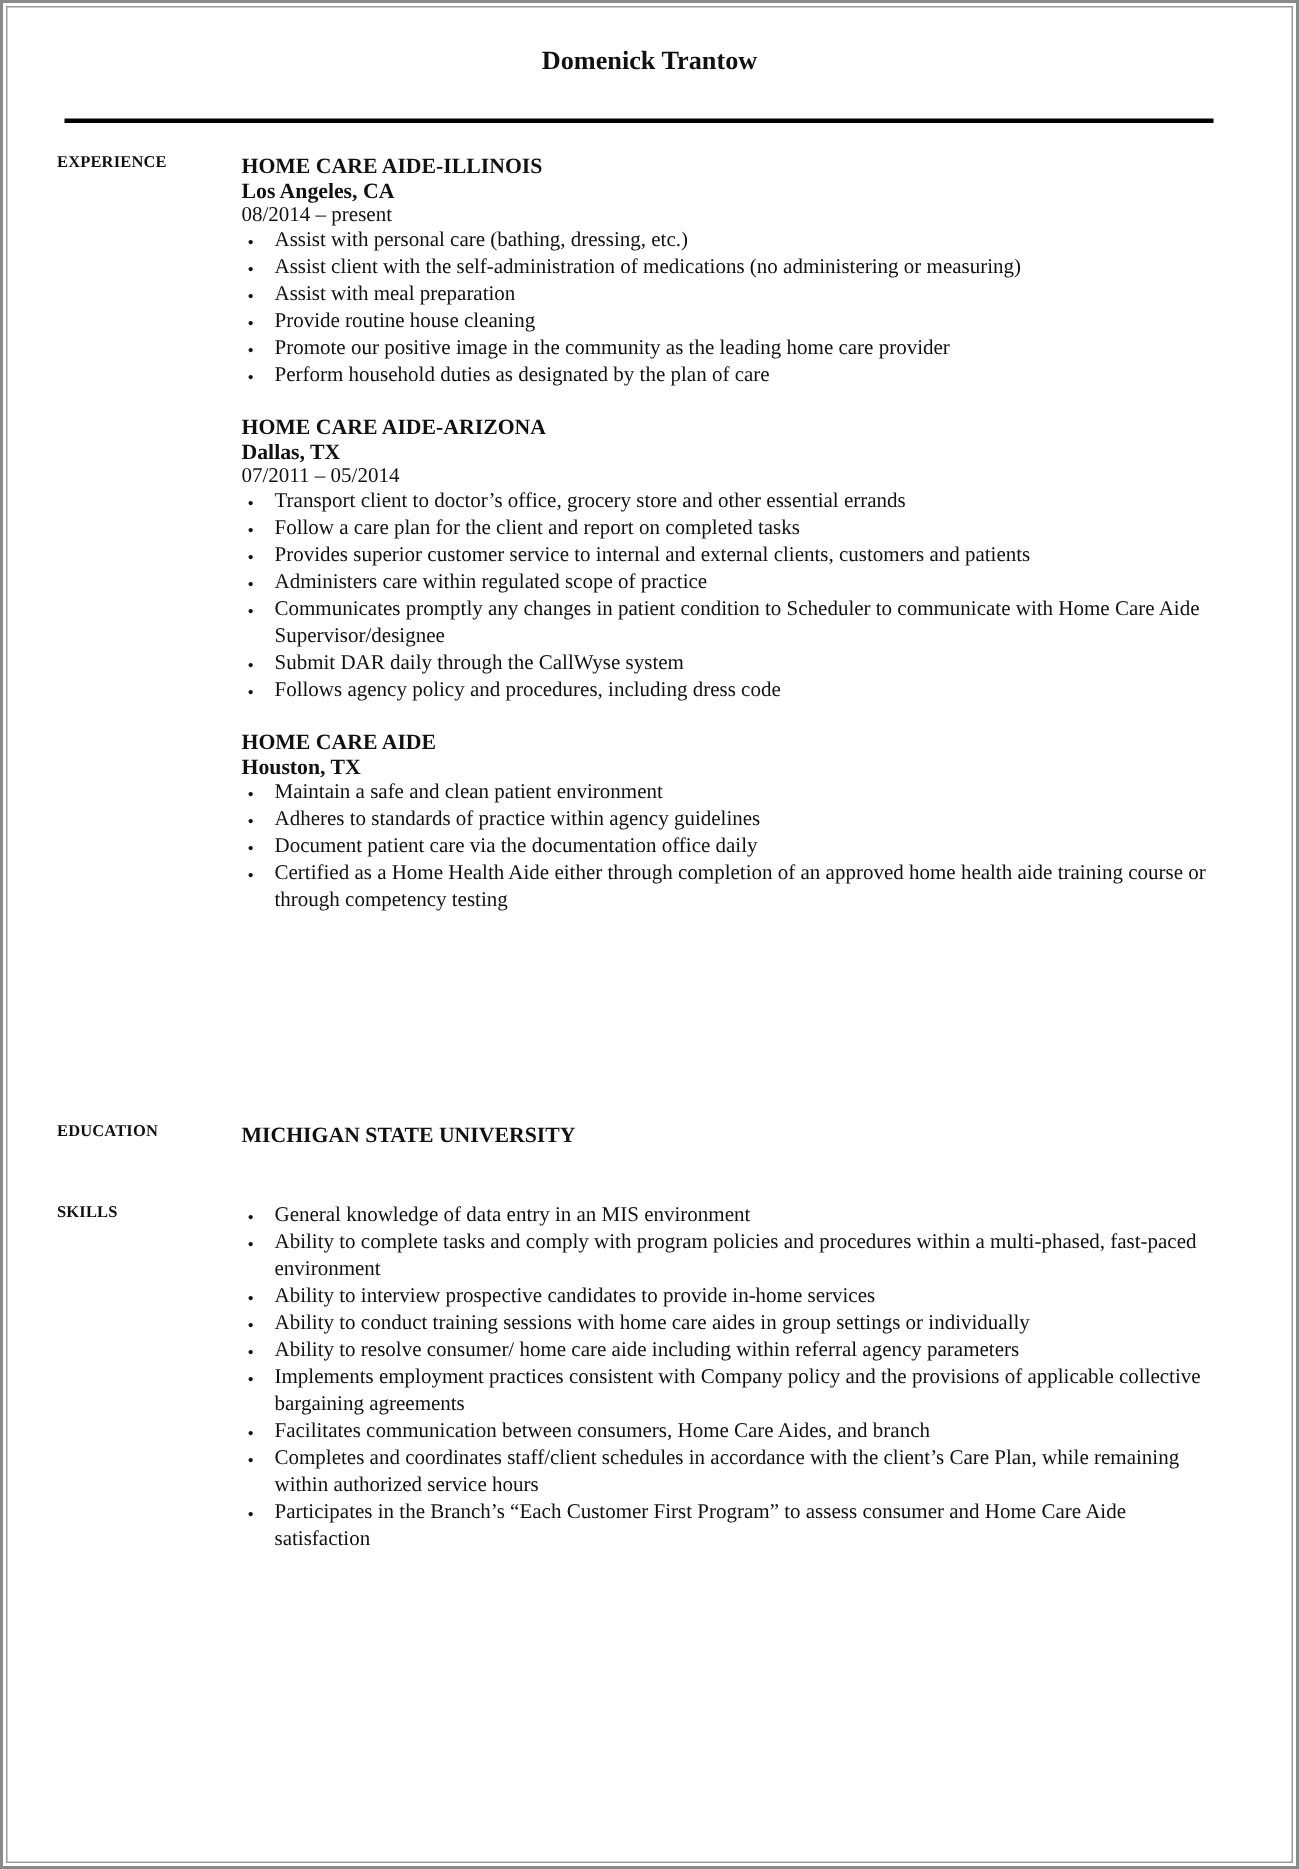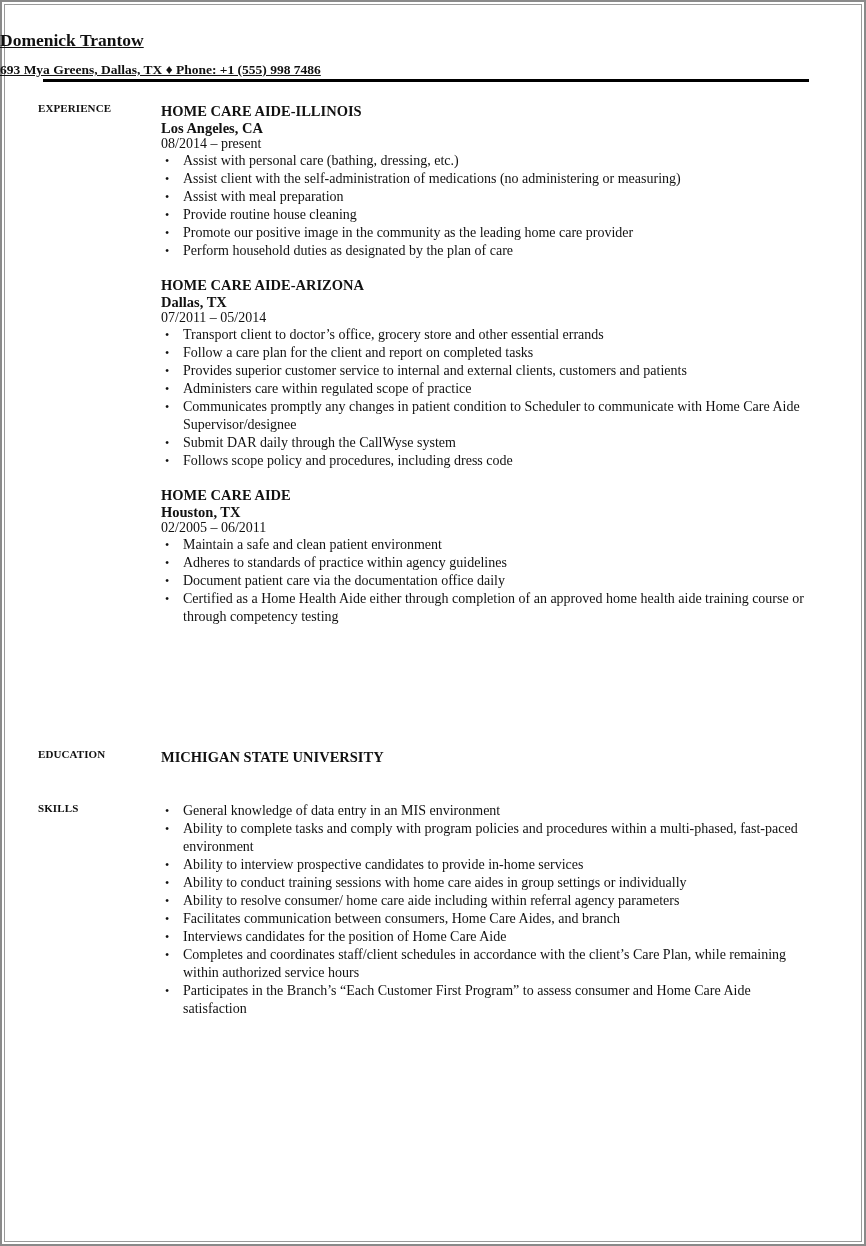--- a/index.html
+++ b/index.html
@@ -2,21 +2,21 @@
 <html><head>
 <meta charset="utf-8">
 <style>
   html, body { margin:0; padding:0; background:#ffffff; }
   body { width:866px; height:1246px; position:relative; overflow:hidden;
          font-family:"Liberation Serif", "DejaVu Serif", serif; color:#111; }
   .frame-outer { position:absolute; left:0; top:0; width:862px; height:1242px;
                  border:2px solid #8a8a8a; }
   .frame-inner { position:absolute; left:4px; top:4px; width:856px; height:1236px;
                  border:1px solid #9a9a9a; }
-  .header { position:absolute; left:0; top:30px; width:866px; text-align:left;text-decoration:underline; }
+  .header { position:absolute; left:0; top:30px; width:866px; text-align:center; }
   .name { font-size:17.5px; font-weight:bold; line-height:20px; margin:0; }
   .contact { font-size:13.5px; font-weight:bold; line-height:16px; margin-top:12px; }
   .rule { position:absolute; left:43px; top:79px; width:766px; height:3px; background:#000; }
   .section { position:absolute; left:38px; width:780px; }
   .sec-label { position:absolute; left:0; top:0; font-size:11px; font-weight:bold; letter-spacing:0.1px; }
   .sec-body { position:absolute; left:123px; top:0; width:650px; }
   .job { margin-bottom:16px; }
   .job-title { font-size:14.5px; font-weight:bold; line-height:18px; }
   .job-loc { font-size:14.5px; font-weight:bold; line-height:16px; }
   .job-dates { font-size:14px; line-height:16px; }
@@ -26,21 +26,20 @@
   .edu-title { font-size:14.5px; font-weight:bold; line-height:18px; }
 </style>
 </head>
 <body>
 
 <div class="frame-outer"></div>
 <div class="frame-inner"></div>
 
 <div class="header">
   <div class="name">Domenick Trantow</div>
-  <div class="contact">693 Mya Greens, Dallas, TX ♦ Phone: +1 (555) 998 7486</div>
 </div>
 <div class="rule"></div>
 
 <div class="section" style="top:102px;">
   <div class="sec-label">EXPERIENCE</div>
   <div class="sec-body">
 
     <div class="job">
       <div class="job-title">HOME CARE AIDE-ILLINOIS</div>
       <div class="job-loc">Los Angeles, CA</div>
@@ -59,28 +58,27 @@
       <div class="job-title">HOME CARE AIDE-ARIZONA</div>
       <div class="job-loc">Dallas, TX</div>
       <div class="job-dates">07/2011 – 05/2014</div>
       <ul>
         <li>Transport client to doctor’s office, grocery store and other essential errands</li>
         <li>Follow a care plan for the client and report on completed tasks</li>
         <li>Provides superior customer service to internal and external clients, customers and patients</li>
         <li>Administers care within regulated scope of practice</li>
         <li>Communicates promptly any changes in patient condition to Scheduler to communicate with Home Care Aide Supervisor/designee</li>
         <li>Submit DAR daily through the CallWyse system</li>
-        <li>Follows scope policy and procedures, including dress code</li>
+        <li>Follows agency policy and procedures, including dress code</li>
       </ul>
     </div>
 
     <div class="job">
       <div class="job-title">HOME CARE AIDE</div>
       <div class="job-loc">Houston, TX</div>
-      <div class="job-dates">02/2005 – 06/2011</div>
       <ul>
         <li>Maintain a safe and clean patient environment</li>
         <li>Adheres to standards of practice within agency guidelines</li>
         <li>Document patient care via the documentation office daily</li>
         <li>Certified as a Home Health Aide either through completion of an approved home health aide training course or through competency testing</li>
       </ul>
     </div>
 
   </div>
 </div>
@@ -94,19 +92,19 @@
 
 <div class="section" style="top:802px;">
   <div class="sec-label">SKILLS</div>
   <div class="sec-body">
     <ul>
       <li>General knowledge of data entry in an MIS environment</li>
       <li>Ability to complete tasks and comply with program policies and procedures within a multi-phased, fast-paced environment</li>
       <li>Ability to interview prospective candidates to provide in-home services</li>
       <li>Ability to conduct training sessions with home care aides in group settings or individually</li>
       <li>Ability to resolve consumer/ home care aide including within referral agency parameters</li>
+      <li>Implements employment practices consistent with Company policy and the provisions of applicable collective bargaining agreements</li>
       <li>Facilitates communication between consumers, Home Care Aides, and branch</li>
-      <li>Interviews candidates for the position of Home Care Aide</li>
       <li>Completes and coordinates staff/client schedules in accordance with the client’s Care Plan, while remaining within authorized service hours</li>
       <li>Participates in the Branch’s “Each Customer First Program” to assess consumer and Home Care Aide satisfaction</li>
     </ul>
   </div>
 </div>
 
 </body></html>

